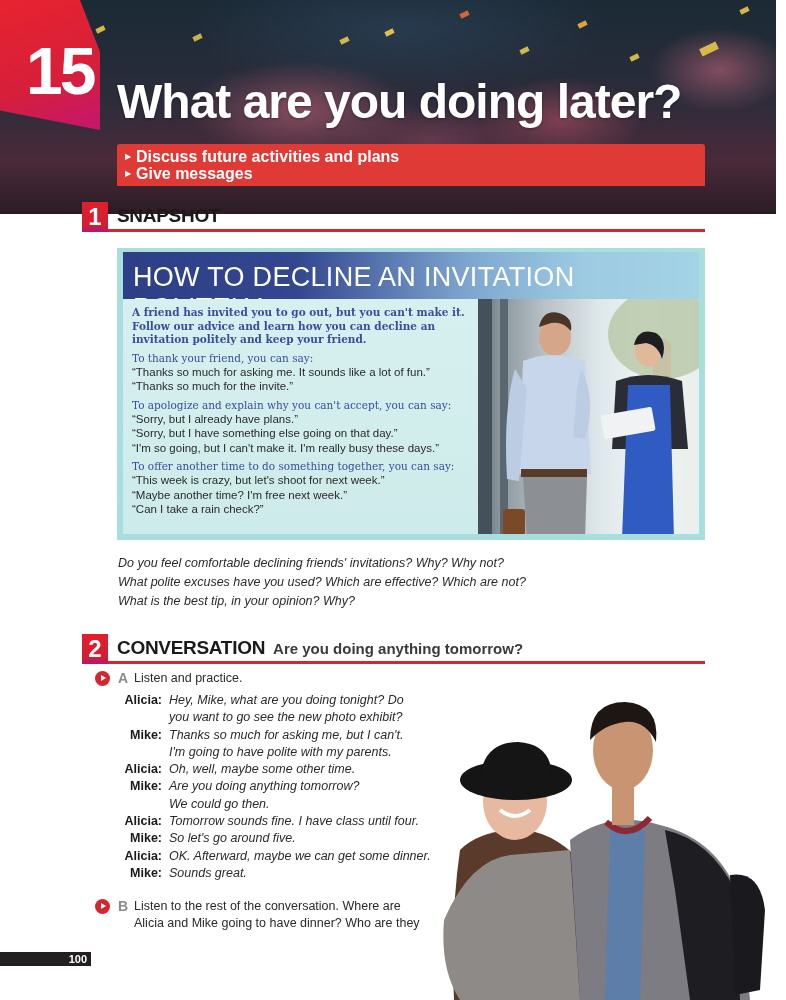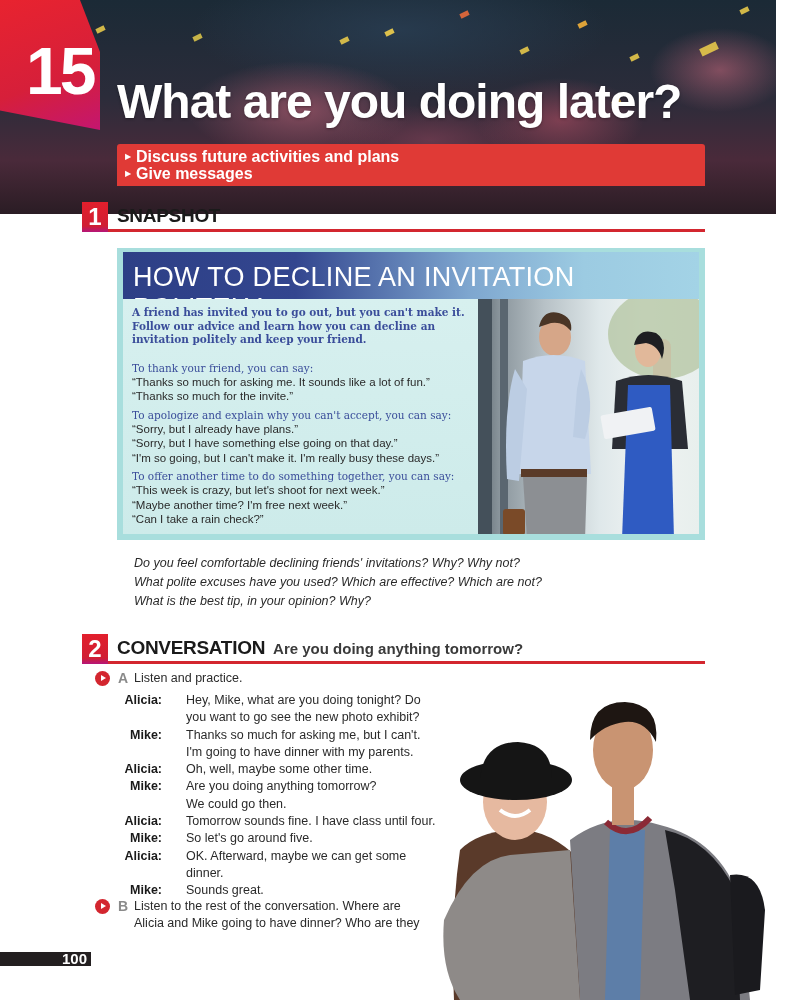--- a/index.html
+++ b/index.html
@@ -74,56 +74,56 @@
   }
   .snap-title {
     position: absolute; left: 10px; top: 10px;
     font-family: "Liberation Sans", sans-serif; font-size: 27px; color: #ffffff; letter-spacing: 0.3px;
   }
   .snap-body {
     position: absolute; left: 6px; top: 51px; width: 355px; bottom: 6px;
     background: linear-gradient(180deg, #d7f0ef 0%, #cdebea 100%);
     padding: 7px 0 0 9px;
   }
-  .snap-intro { font-family: "DejaVu Serif", serif; font-weight: 700; font-size: 10.5px; color: #3a4d9a; line-height: 13.5px; margin-bottom: 14px; }
+  .snap-intro { font-family: "DejaVu Serif", serif; font-weight: 700; font-size: 10.5px; color: #3a4d9a; line-height: 13.5px; margin-bottom: 4px; }
   .snap-heading { font-family: "DejaVu Serif", serif; font-weight: 400; font-size: 10.5px; color: #3a4d9a; line-height: 14px; }
   .snap-quote { font-family: "Liberation Sans", sans-serif; font-size: 11.5px; color: #2a2a2a; line-height: 14.5px; }
   .snap-group { margin-bottom: 4px; }
   .snap-photo {
     position: absolute; left: 361px; top: 51px; right: 6px; bottom: 6px; overflow: hidden;
     background: linear-gradient(90deg, #5f6a72 0%, #8b969d 10%, #b7c1c6 30%, #dfe8ea 55%, #eef3f2 75%, #e8efed 100%);
   }
   .wall-strip { position: absolute; top: 0; bottom: 0; background: #44505a; }
   .palm { position: absolute; border-radius: 50%; background: #b3c4a0; opacity: .75; }
   .person { position: absolute; }
 
   
-  .discussion { position: absolute; left: 134px; top: 554px; }
+  .discussion { position: absolute; left: 118px; top: 554px; }
   .discussion-line { font-family: "Liberation Sans", sans-serif; font-style: italic; font-size: 12.5px; color: #2a2a2a; line-height: 19px; }
 
   
   .task { position: absolute; display: flex; }
   .play-icon {
     width: 15px; height: 15px; border-radius: 50%; background: #d3262f; position: relative; flex: none; margin-top: 1px;
   }
   .play-icon::after {
     content: ""; position: absolute; left: 6px; top: 4px;
     border-left: 5px solid #fff; border-top: 3.5px solid transparent; border-bottom: 3.5px solid transparent;
   }
   .task-letter { font-family: "Liberation Sans", sans-serif; font-weight: 700; font-size: 14px; color: #8a8a8a; margin-left: 8px; width: 16px; }
   .task-text { font-family: "Liberation Sans", sans-serif; font-size: 12.5px; color: #2a2a2a; line-height: 17px; }
 
   .dialogue { position: absolute; left: 111px; top: 692px; width: 330px; }
   .d-row { display: flex; }
   .d-speaker { width: 51px; text-align: right; font-family: "Liberation Sans", sans-serif; font-weight: 700; font-size: 12.5px; color: #1a1a1a; line-height: 17.3px; flex: none; }
-  .d-line { margin-left: 24px; font-family: "Liberation Sans", sans-serif; font-size: 12.5px; color: #2a2a2a; line-height: 17.3px; }
+  .d-line { margin-left: 7px; font-family: "Liberation Sans", sans-serif; font-size: 12.5px; color: #2a2a2a; line-height: 17.3px; font-style: italic; }
 
   .page-number-bar {
     position: absolute; left: 0; top: 952px; width: 91px; height: 14px; background: #231f20;
-    color: #fff; font-family: "Liberation Sans", sans-serif; font-weight: 700; font-size: 15px;
+    color: #fff; font-family: "Liberation Sans", sans-serif; font-weight: 700; font-size: 11px;
     text-align: right; padding-right: 4px; line-height: 14px;
   }
 
   
   .couple { position: absolute; left: 440px; top: 690px; width: 346px; height: 310px; overflow: hidden; }
 </style>
 </head>
 <body>
 
 <div class="banner">
@@ -239,21 +239,21 @@
     <div class="d-speaker">Alicia:</div>
     <div class="d-line">
         <div>Hey, Mike, what are you doing tonight? Do</div>
         <div>you want to go see the new photo exhibit?</div>
       </div>
   </div>
   <div class="d-row">
     <div class="d-speaker">Mike:</div>
     <div class="d-line">
         <div>Thanks so much for asking me, but I can't.</div>
-        <div>I'm going to have dinner with my parents.</div>
+        <div>I'm going to have polite with my parents.</div>
       </div>
   </div>
   <div class="d-row">
     <div class="d-speaker">Alicia:</div>
     <div class="d-line">
         <div>Oh, well, maybe some other time.</div>
       </div>
   </div>
   <div class="d-row">
     <div class="d-speaker">Mike:</div>

